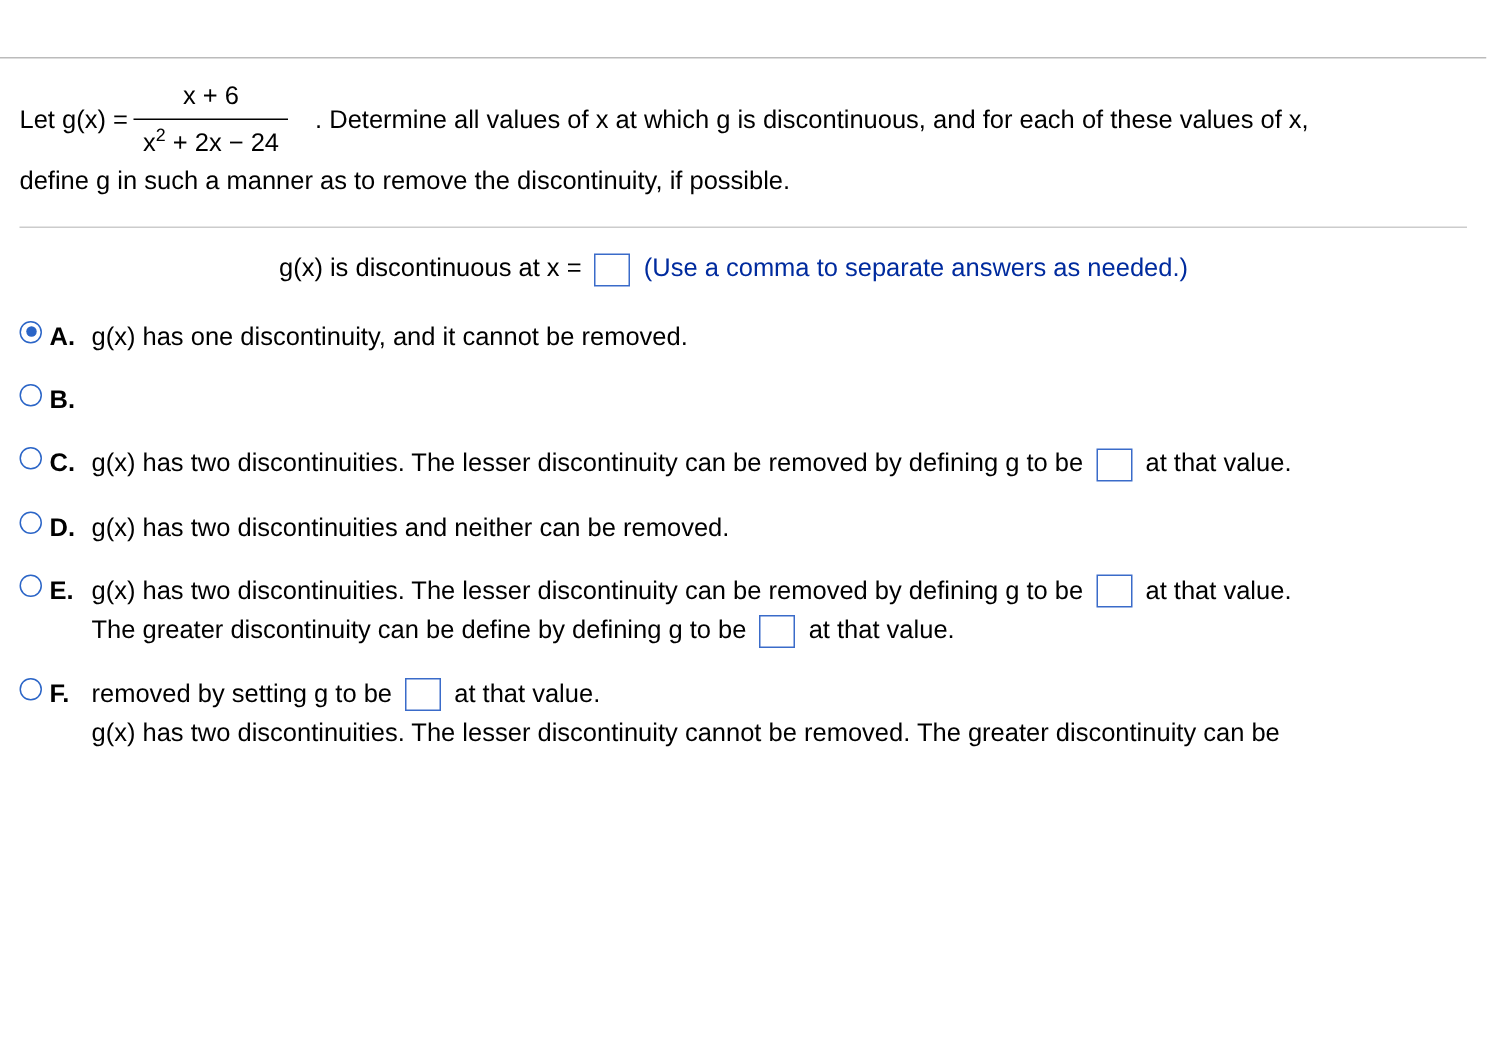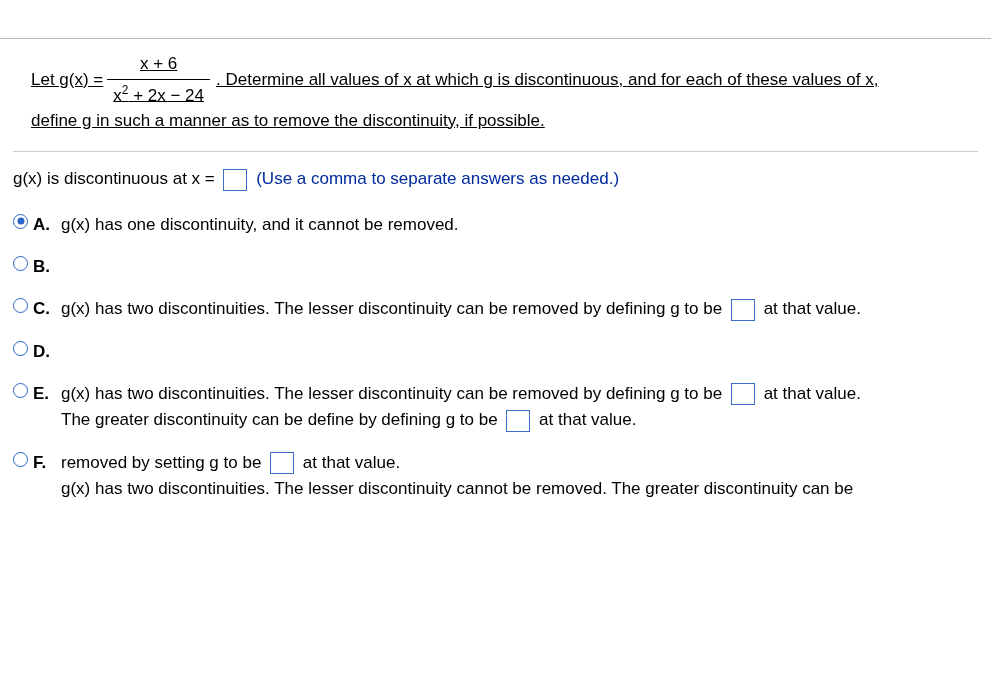--- a/index.html
+++ b/index.html
@@ -7,34 +7,34 @@
     font-family: Arial, Helvetica, sans-serif;
     font-size: 17px;
     color: #000;
     margin: 0;
     padding: 0;
     width: 991px;
     background: #fff;
   }
   .container { padding: 0; }
   .hr-top { border: none; border-top: 1px solid #bbb; margin: 38px 0 0 0; }
-  .question-block { padding: 12px 13px 18px 31px; line-height: 1.5; text-decoration: underline; }
+  .question-block { padding: 12px 13px 18px 13px; line-height: 1.5; }
   .frac {
     display: inline-block;
     vertical-align: middle;
     text-align: center;
     margin: 0 4px;
   }
   .frac .num { display: block; padding: 0 6px 2px 6px; border-bottom: 1.3px solid #000; }
   .frac .den { display: block; padding: 2px 6px 0 6px; }
   .sup { font-size: 0.7em; vertical-align: super; }
   .math-row { display: flex; align-items: center; flex-wrap: wrap; }
-  .math-row .after-frac { margin-left: 2px; }
+  .math-row .after-frac { margin-left: 14px; }
   .hr-mid { border: none; border-top: 1px solid #ccc; margin: 0 13px; }
-  .answer-block { padding: 14px 13px 10px 13px; line-height: 1.55; }
+  .answer-block { padding: 14px 13px 10px 0; line-height: 1.55; text-align: center; }
   .blue-text { color: #002b9e; }
   .input-box {
     display: inline-block;
     width: 24px;
     height: 22px;
     border: 1px solid #3a6bc9;
     background: #fff;
     vertical-align: middle;
     margin: 0 4px;
   }
@@ -133,20 +133,21 @@
         <span class="input-box"></span>
         <span>at that value.</span>
       </div>
     </div>
 
     <div class="choice-row">
       <div class="radio-wrap">
           <span class="radio"></span>
         </div>
       <div class="choice-letter">D.</div>
+      <div class="choice-text">g(x) has two discontinuities and neither can be removed.</div>
     </div>
 
     <div class="choice-row">
       <div class="radio-wrap">
           <span class="radio"></span>
         </div>
       <div class="choice-letter">E.</div>
       <div class="choice-text">
         <span>g(x) has two discontinuities. The lesser discontinuity can be removed by defining g to be</span>
         <span class="input-box"></span>

